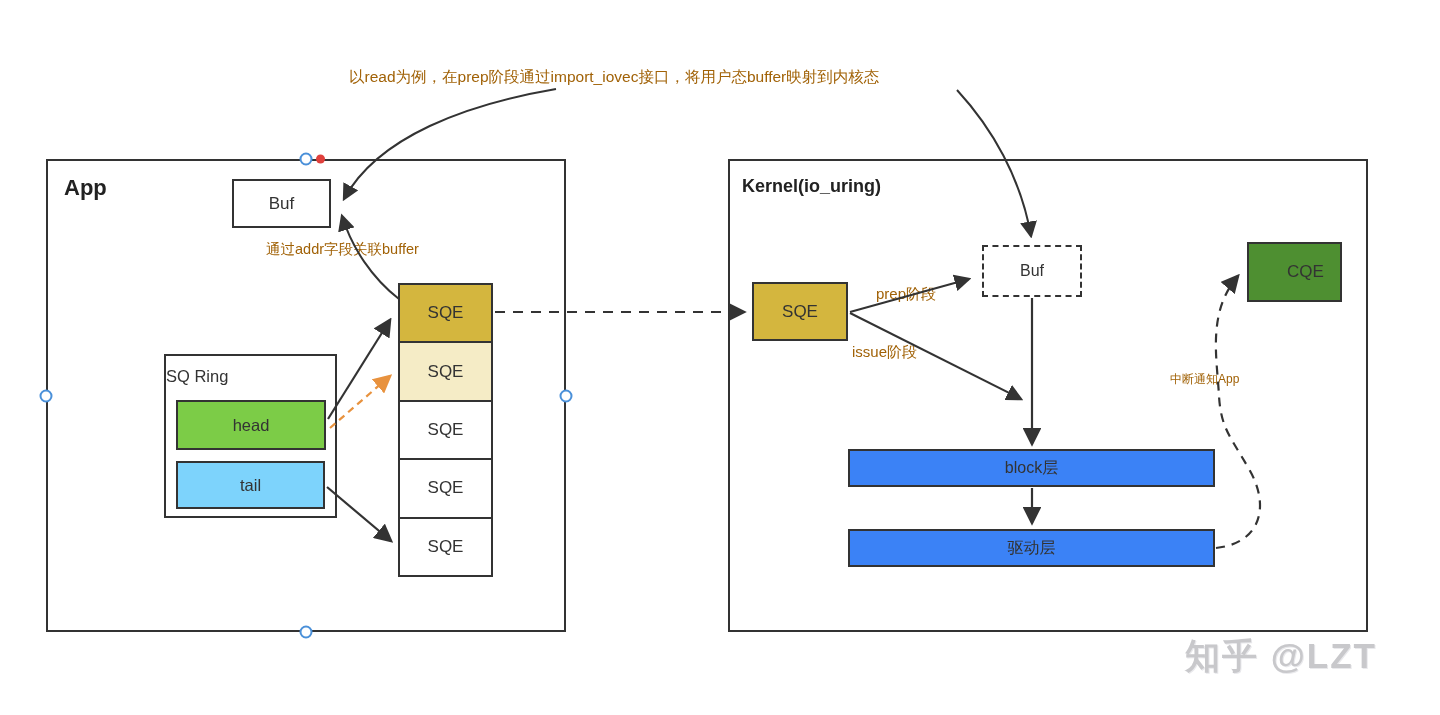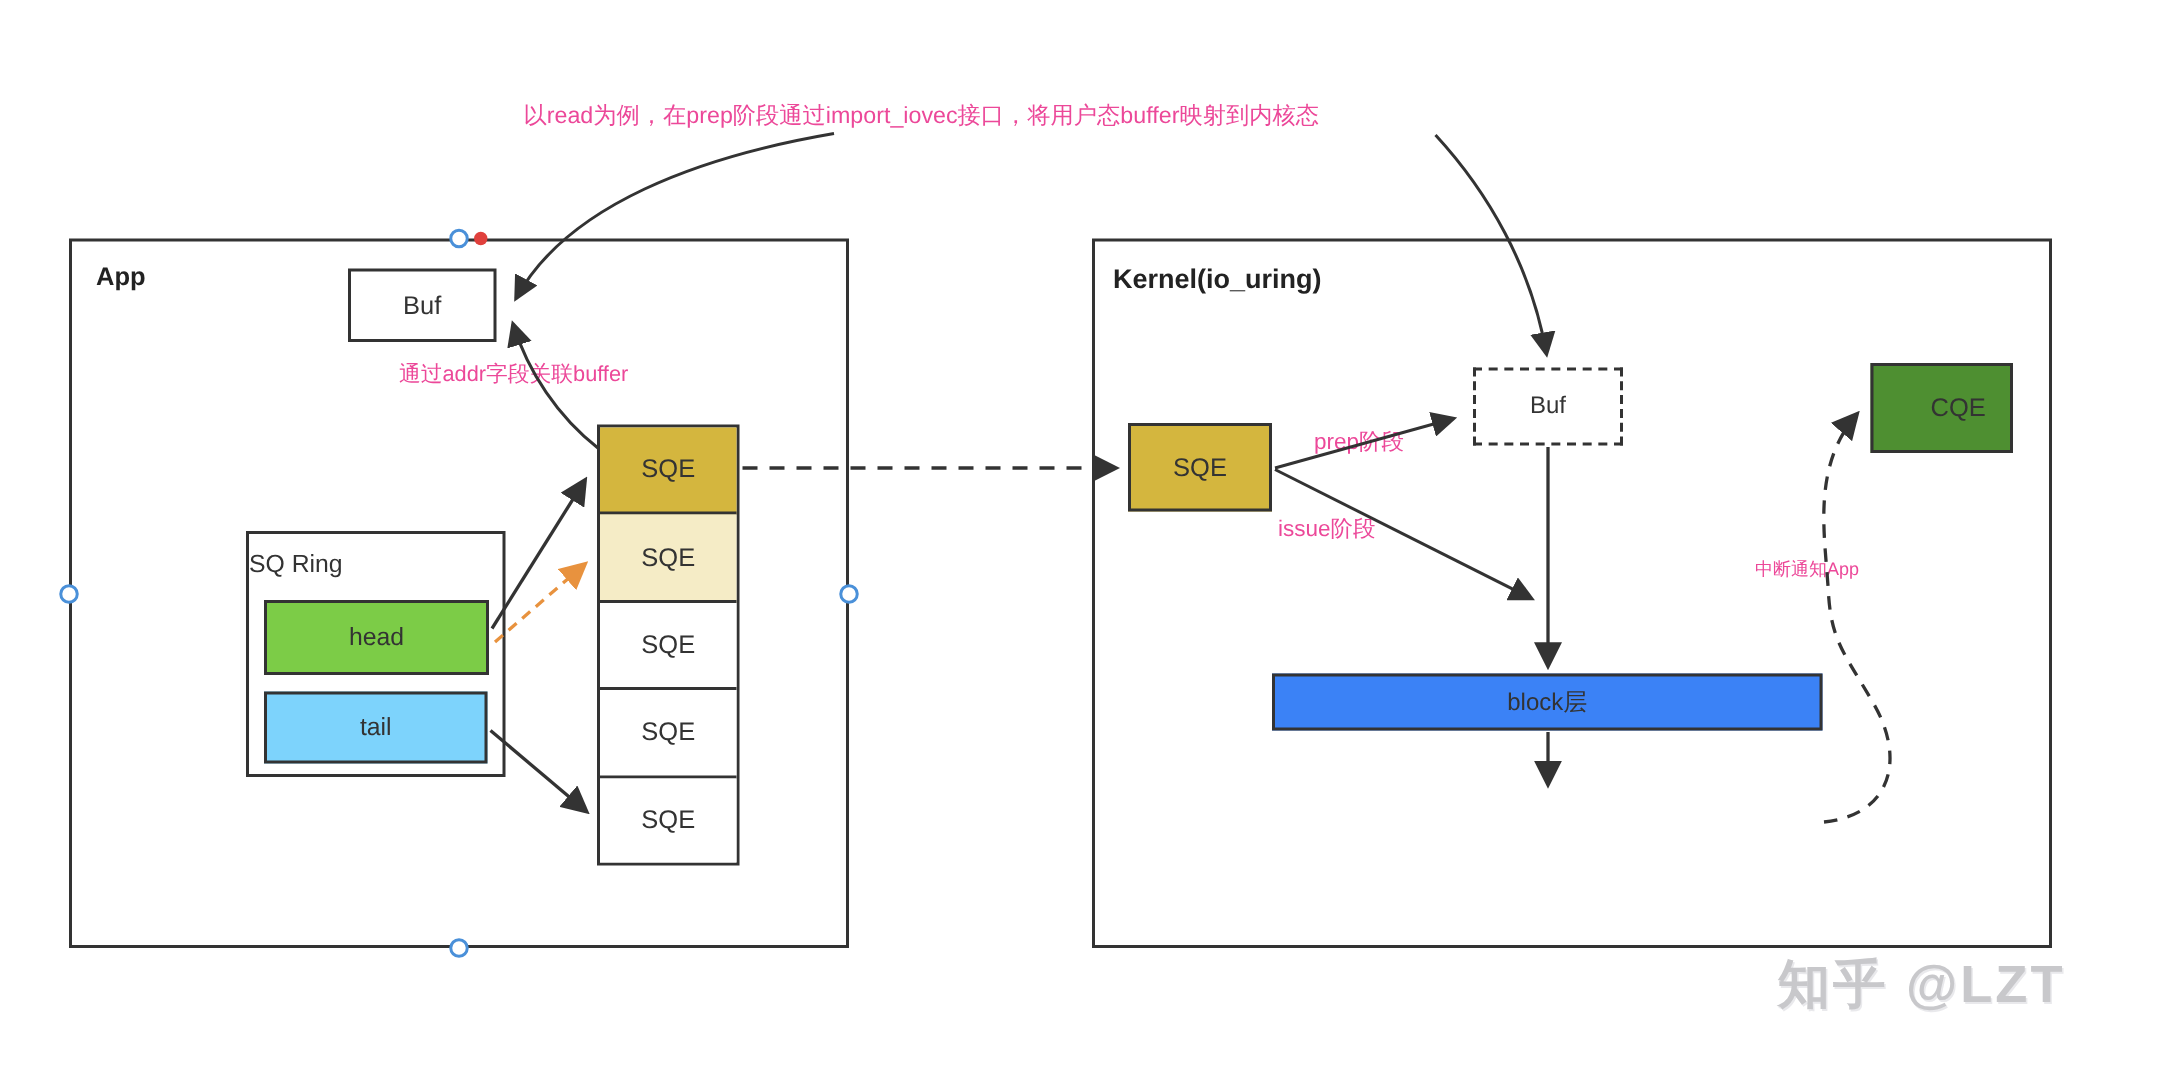--- a/index.html
+++ b/index.html
@@ -1,19 +1,19 @@
 <!DOCTYPE html>
 <html><head>
 <meta charset="utf-8">
 <style>
   html,body{margin:0;padding:0;background:#ffffff;}
   body{font-family:"Liberation Sans","DejaVu Sans",sans-serif;color:#333;}
   .canvas{position:relative;width:1440px;height:715px;background:#fff;overflow:hidden;}
   .abs{position:absolute;}
-  .note{font-size:15.5px;color:#ec4899;white-space:nowrap;}
+  .note{font-size:15.5px;color:#a16207;white-space:nowrap;}
   .shape{box-sizing:border-box;border:2px solid #333;display:flex;align-items:center;justify-content:center;font-size:17px;color:#333;background:#fff;}
   .container-box{box-sizing:border-box;border:2px solid #333;background:transparent;}
   .box-title{font-size:18px;font-weight:bold;color:#222;white-space:nowrap;}
   .sqe-stack{box-sizing:border-box;border:2px solid #333;background:#fff;display:flex;flex-direction:column;}
   .sqe-cell{box-sizing:border-box;flex:1;display:flex;align-items:center;justify-content:center;font-size:17px;border-bottom:2px solid #333;}
   .sqe-cell:last-child{border-bottom:none;}
   .cell-gold{background:#d4b63e;}
   .cell-cream{background:#f5ecc6;}
   .cell-white{background:#ffffff;}
   .ring{box-sizing:border-box;border:2px solid #333;background:#fff;}
@@ -24,21 +24,21 @@
   svg.overlay{position:absolute;left:0;top:0;pointer-events:none;}
 </style>
 </head>
 <body>
 
 <div class="canvas">
 
   <div class="abs note" style="left:349px;top:67px;">以read为例，在prep阶段通过import_iovec接口，将用户态buffer映射到内核态</div>
 
   <div class="abs container-box" style="left:46px;top:159px;width:520px;height:473px;"></div>
-  <div class="abs box-title" style="left:64px;top:175px;font-size:17px;">App</div>
+  <div class="abs box-title" style="left:64px;top:175px;font-size:22px;">App</div>
 
   <div class="abs shape" style="left:232px;top:179px;width:99px;height:49px;">Buf</div>
 
   <div class="abs note" style="left:266px;top:240px;font-size:14.5px;">通过addr字段关联buffer</div>
 
   <div class="abs ring" style="left:164px;top:354px;width:173px;height:164px;">
     <div class="ring-title">SQ Ring</div>
   </div>
   <div class="abs shape" style="left:176px;top:400px;width:150px;height:50px;background:#7ccc47;border-width:2px;font-size:16.5px;">head</div>
   <div class="abs shape" style="left:176px;top:461px;width:149px;height:48px;background:#7dd3fc;border-width:2px;font-size:16.5px;">tail</div>
@@ -58,20 +58,21 @@
 
   <div class="abs shape dashed-shape" style="left:982px;top:245px;width:100px;height:52px;font-size:16px;">Buf</div>
 
   <div class="abs shape" style="left:1247px;top:242px;width:95px;height:60px;background:#4e8f31;padding-left:22px;">CQE</div>
 
   <div class="abs note" style="left:876px;top:285px;font-size:15px;">prep阶段</div>
   <div class="abs note" style="left:852px;top:343px;font-size:15px;">issue阶段</div>
   <div class="abs note" style="left:1170px;top:371px;font-size:12px;">中断通知App</div>
 
   <div class="abs layer" style="left:848px;top:449px;width:367px;height:38px;">block层</div>
+  <div class="abs layer" style="left:848px;top:529px;width:367px;height:38px;">驱动层</div>
 
   <div class="abs watermark" style="left:1185px;top:633px;">知乎 @LZT</div>
 
   <svg class="overlay" width="1440" height="715" viewBox="0 0 1440 715">
     <defs>
       <marker id="arr" viewBox="0 0 10 10" refX="8.5" refY="5" markerWidth="8.5" markerHeight="8.5" orient="auto-start-reverse">
         <path d="M0,0 L10,5 L0,10 z" fill="#333"></path>
       </marker>
       <marker id="arrO" viewBox="0 0 10 10" refX="8.5" refY="5" markerWidth="8.5" markerHeight="8.5" orient="auto-start-reverse">
         <path d="M0,0 L10,5 L0,10 z" fill="#e8923e"></path>

